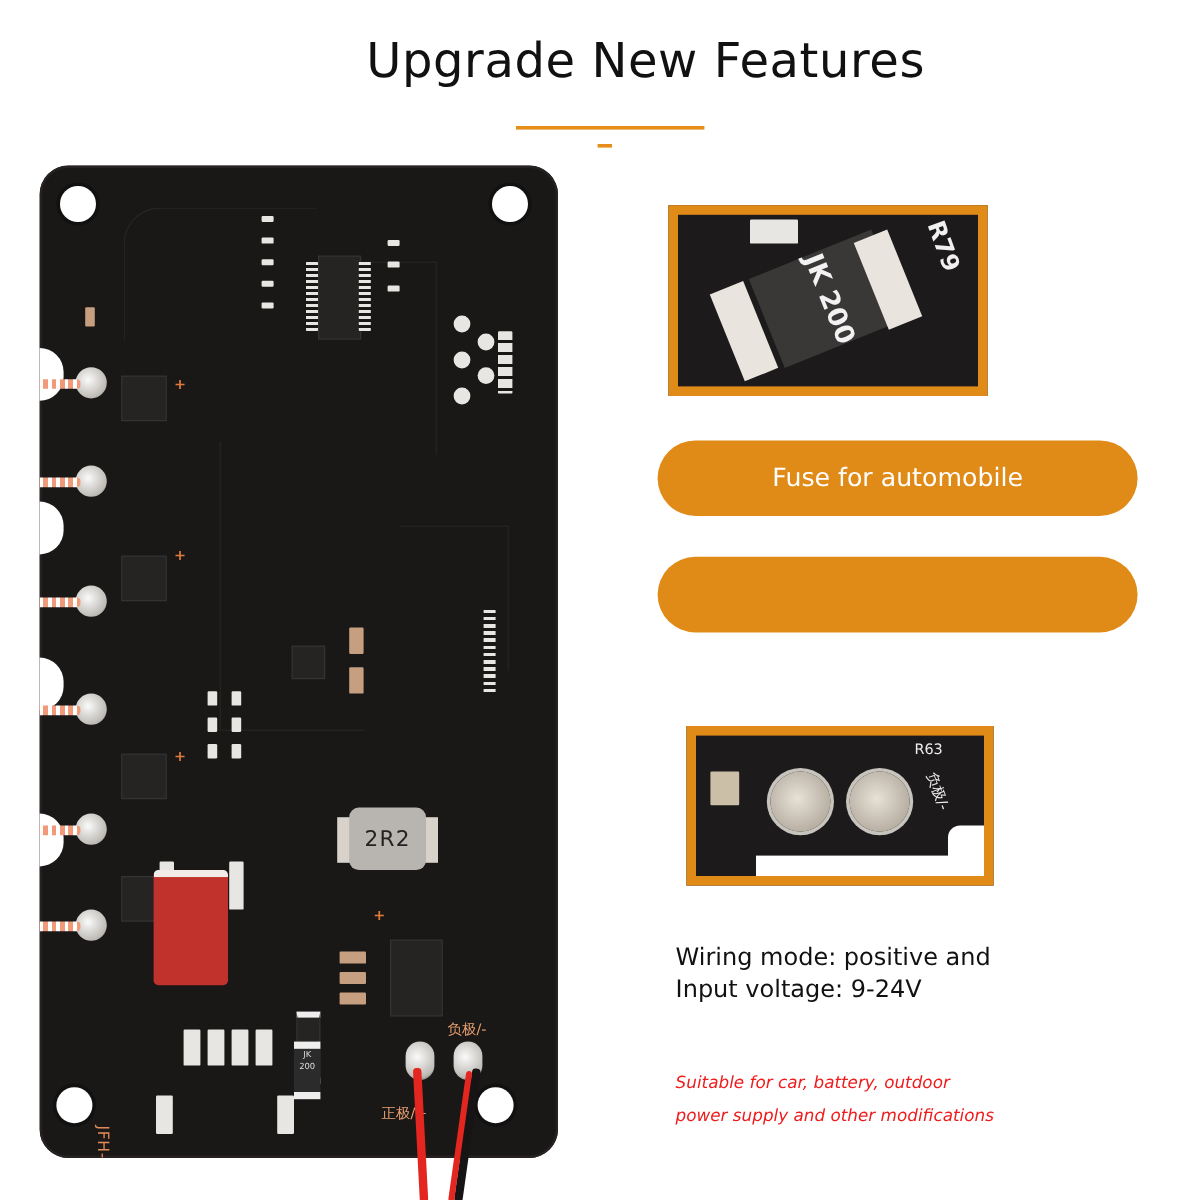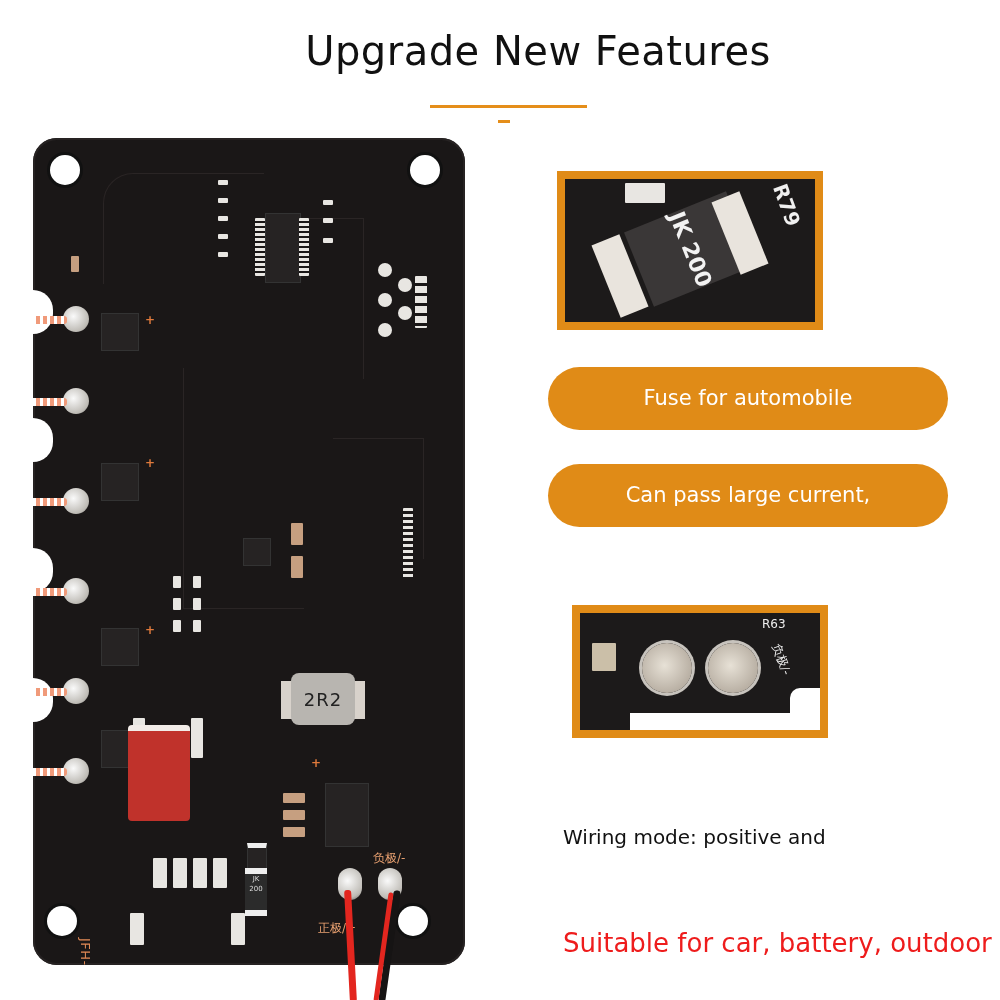--- a/index.html
+++ b/index.html
@@ -70,23 +70,23 @@
   .pill {
     position: absolute; left: 548px; width: 400px; background: #e08b17; color: #fff;
     border-radius: 32px; display: flex; align-items: center; justify-content: center;
     text-align: center; font-size: 21px; line-height: 27px;
   }
   .pill1 { top: 367px; height: 63px; }
   .pill2 { top: 464px; height: 63px; }
   .spec {
     position: absolute; left: 563px; top: 784px; font-size: 20px; line-height: 27px; color: #111;
   }
-  .spec div, .usage div { white-space: nowrap; margin-top: 40px; }
+  .spec div, .usage div { white-space: nowrap; }
   .usage {
-    position: absolute; left: 563px; top: 890px; font-size: 26px; line-height: 27px; color: #ee1c1c;
+    position: absolute; left: 563px; top: 890px; font-size: 14px; line-height: 27px; color: #ee1c1c; font-style: italic;
   }
 
   
   .p1-chip { position: absolute; left: 70px; top: 30px; width: 110px; height: 80px; background: #3a3737;
     transform: rotate(-22deg); color: #f2f2f2; font-size: 22px; font-weight: bold;
     display: flex; align-items: center; justify-content: center; }
   .p1-chip span { transform: rotate(90deg); display: inline-block; }
   .p1-end { position: absolute; width: 30px; height: 78px; background: #e9e4dd; transform: rotate(-22deg); }
   .p1-silk { position: absolute; color: #f0f0f0; font-size: 20px; font-weight: bold; }
   
@@ -218,33 +218,34 @@
   <div class="p1-end" style="left:160px;top:15px"></div>
   <div class="p1-silk" style="left:200px;top:14px;transform:rotate(70deg)">R79</div>
   <div class="pad" style="left:60px;top:4px;width:40px;height:20px"></div>
 </div>
 
 <div class="pill pill1">
   <span>Fuse for automobile</span>
 </div>
 <div class="pill pill2">
   <div>
-    <div>Can pass large current,</div>
   </div>
 </div>
 
 <div class="photo photo2">
   <div class="pad" style="left:12px;top:30px;width:24px;height:28px;background:#cbbfa8"></div>
   <div class="p2-pad" style="left:62px"></div>
   <div class="p2-pad" style="left:128px"></div>
   <div class="p2-label" style="left:182px;top:4px">R63</div>
   <div class="p2-label" style="left:185px;top:38px;font-size:12px;transform:rotate(70deg)">负极/-</div>
   <div style="position:absolute;left:210px;top:75px;width:40px;height:50px;background:#fff;border-radius:10px 0 0 0"></div>
   <div style="position:absolute;left:50px;top:100px;width:160px;height:20px;background:#fff"></div>
 </div>
 
 <div class="spec">
   <div>Wiring mode: positive and</div>
+  <div>Input voltage: 9-24V</div>
 </div>
 
 <div class="usage">
   <div>Suitable for car, battery, outdoor</div>
+  <div>power supply and other modifications</div>
 </div>
 
 </body></html>

